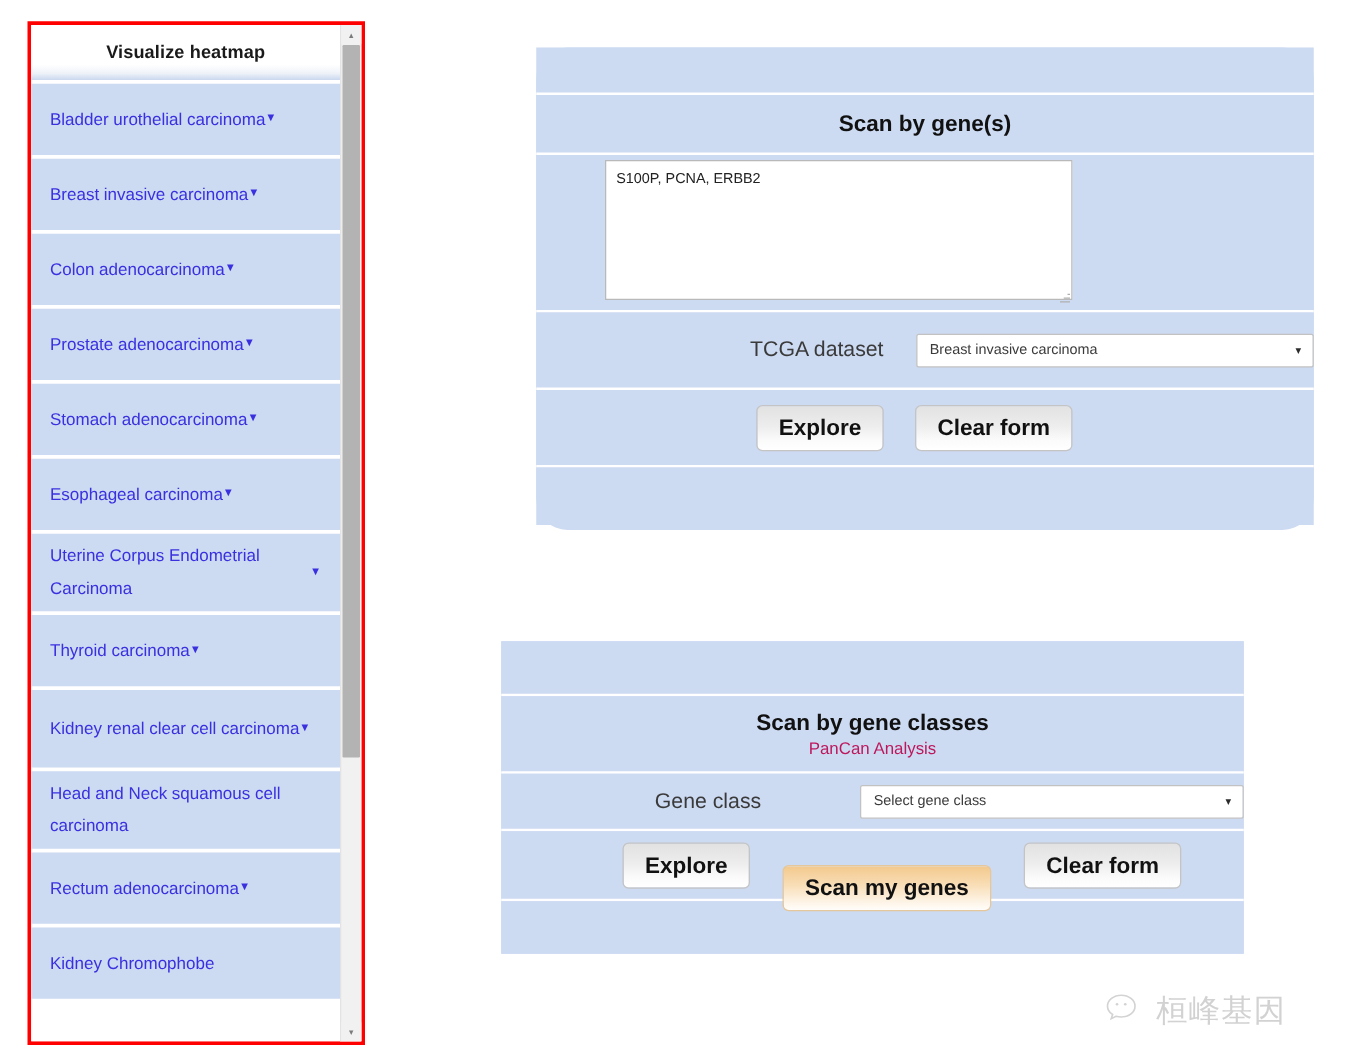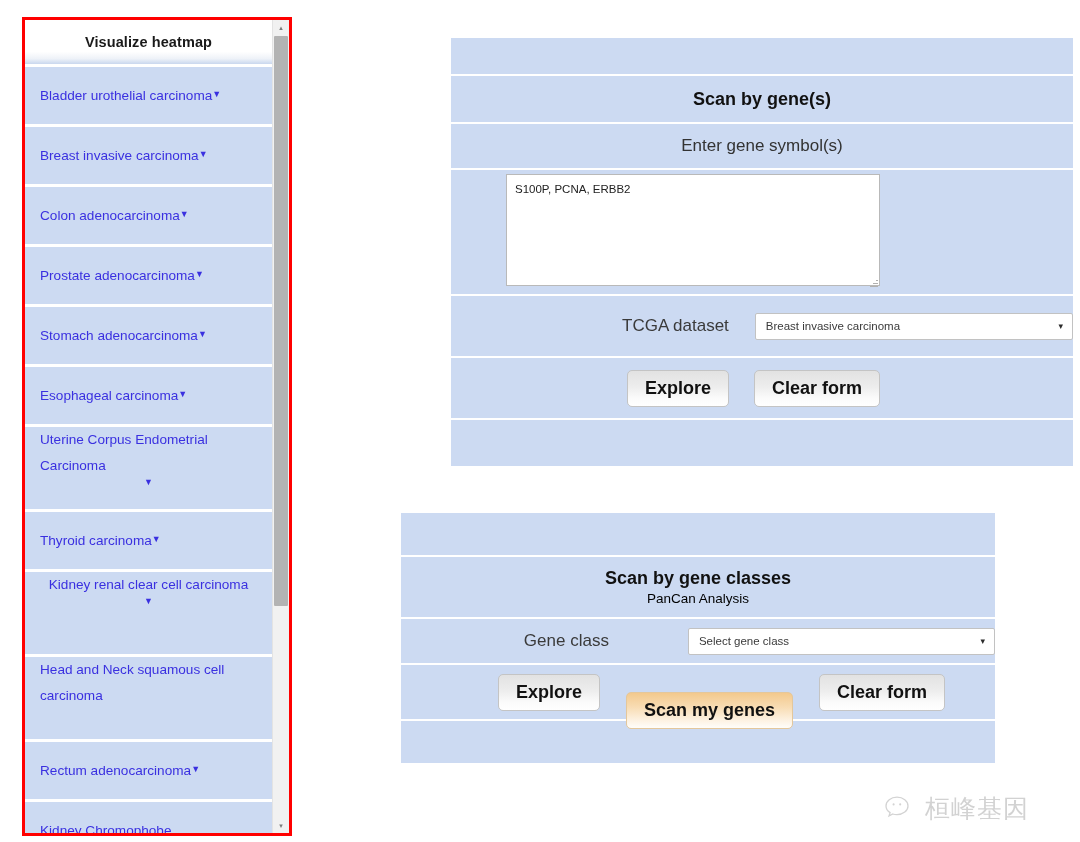--- a/index.html
+++ b/index.html
@@ -58,21 +58,21 @@
     margin-top: 3px;
     padding: 0 15px;
     display: flex;
     align-items: center;
     box-sizing: border-box;
     color: #3a30e0;
     font-size: 13.6px;
     line-height: 26px;
   }
   .sidebar-item.h60 { height: 57px; }
-  .sidebar-item.h74 { height: 82px; flex-direction: column; }
+  .sidebar-item.h74 { height: 62px; }
   .sidebar-item .caret {
     display: inline-block;
     font-size: 9px;
     line-height: 1;
     color: #3a30e0;
     transform: translateY(-1px);
   }
 
   
   #sidebar-scrollbar {
@@ -127,21 +127,21 @@
     flex-direction: column;
   }
   .panel-title {
     font-size: 18px;
     font-weight: bold;
     color: #111111;
     text-align: center;
   }
   .panel-subtitle {
     font-size: 13.5px;
-    color: #000000;
+    color: #be185d;
     text-align: right;
     margin-top: 2px;
   }
   .panel-sublabel {
     font-size: 17px;
     color: #333333;
     text-align: center;
   }
   .field-label {
     font-size: 17px;
@@ -304,31 +304,28 @@
         </div>
       </div>
   </div>
   <div id="sidebar-scrollbar">
     <div class="sb-btn up">▴</div>
     <div id="sidebar-scroll-thumb"></div>
     <div class="sb-btn down">▾</div>
   </div>
 </div>
 
-<div class="panel" id="gene-panel" style="left:451px; top:38px; width:622px; height:386px;border-radius:25px;">
+<div class="panel" id="gene-panel" style="left:429px; top:38px; width:622px; height:386px;border-radius:25px;">
 
   <div class="panel-row" style="height:38px;"></div>
 
   <div class="panel-row row-center" style="height:48px;">
     <div class="panel-title">Scan by gene(s)</div>
   </div>
 
-  <div class="panel-row row-center" style="height:46px;">
-    <div class="panel-sublabel">Enter gene symbol(s)</div>
-  </div>
 
   <div class="panel-row" style="height:126px; padding-left:55px;">
     <div class="ta-wrap">
       <textarea class="gene-textarea" placeholder="" style="">S100P, PCNA, ERBB2</textarea>
       <span class="ta-resize">
           <i></i>
           <i></i>
           <i></i>
         </span>
     </div>

